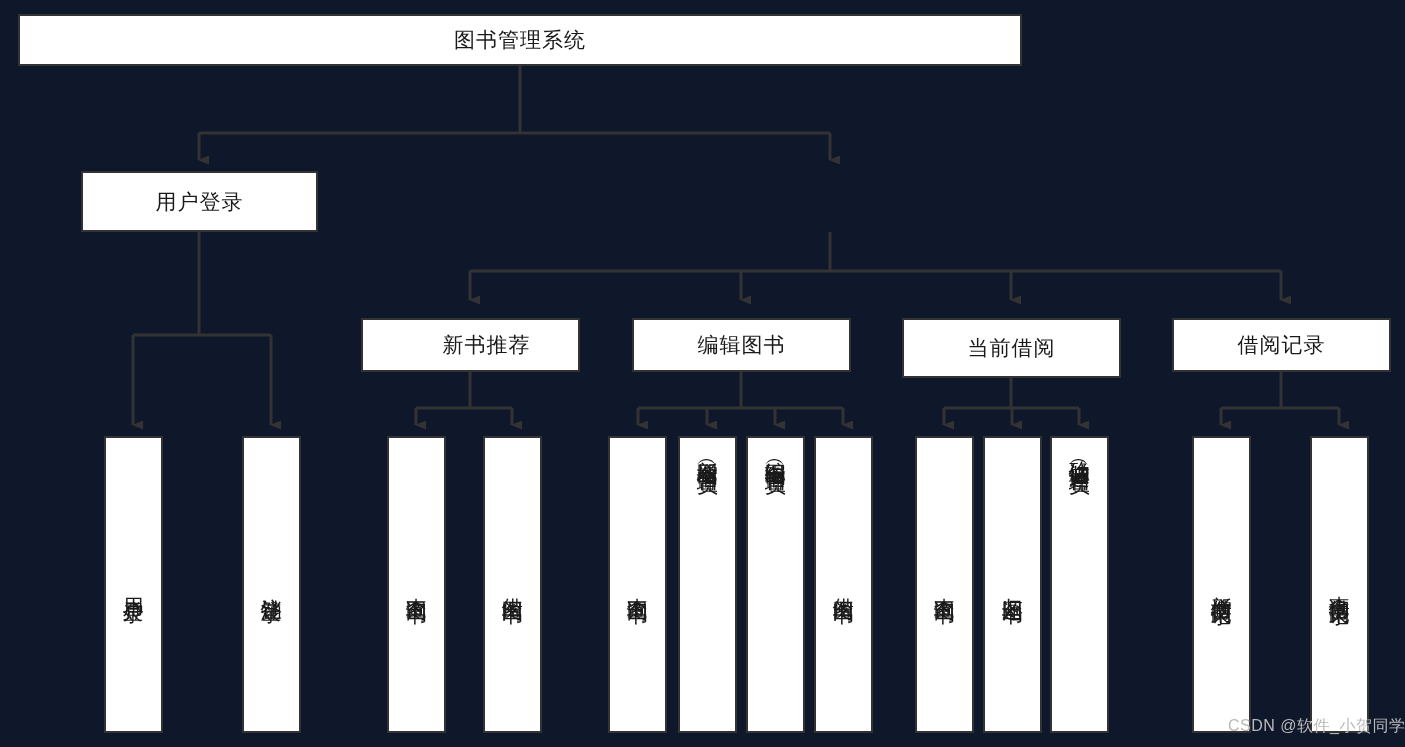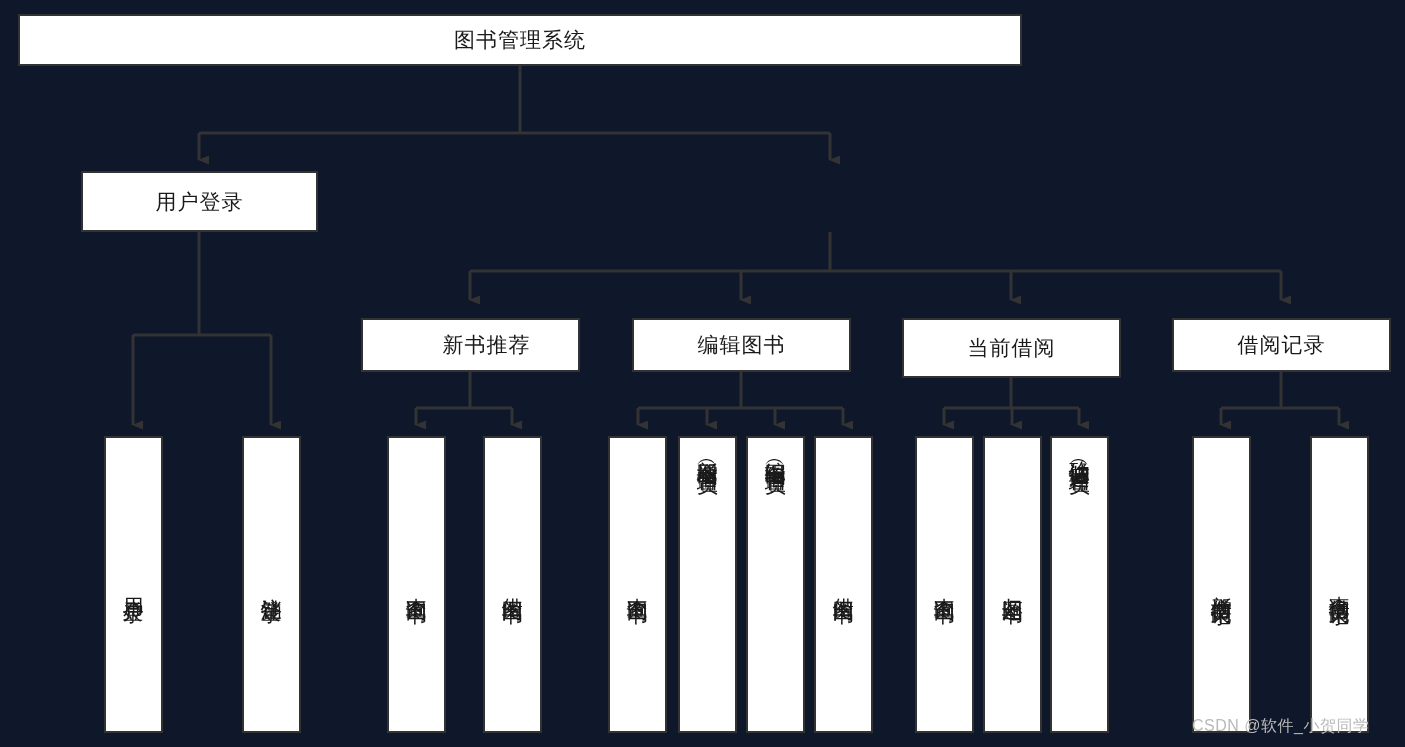--- a/index.html
+++ b/index.html
@@ -57,20 +57,21 @@
   .node.vert.center-v {
     align-items: center;
     padding-top: 0;
   }
   .watermark {
     position: absolute;
     font-size: 16px;
     color: #b9b9b9;
     white-space: nowrap;
     letter-spacing: 0.5px;
+    margin-left: 36px;
   }
 </style>
 </head>
 <body>
 
 <div id="canvas">
 
   <svg class="connectors" viewBox="0 0 1405 747">
     <defs>
       <marker id="arrow" markerWidth="9" markerHeight="11" refX="4.5" refY="10" orient="auto" markerUnits="userSpaceOnUse">

